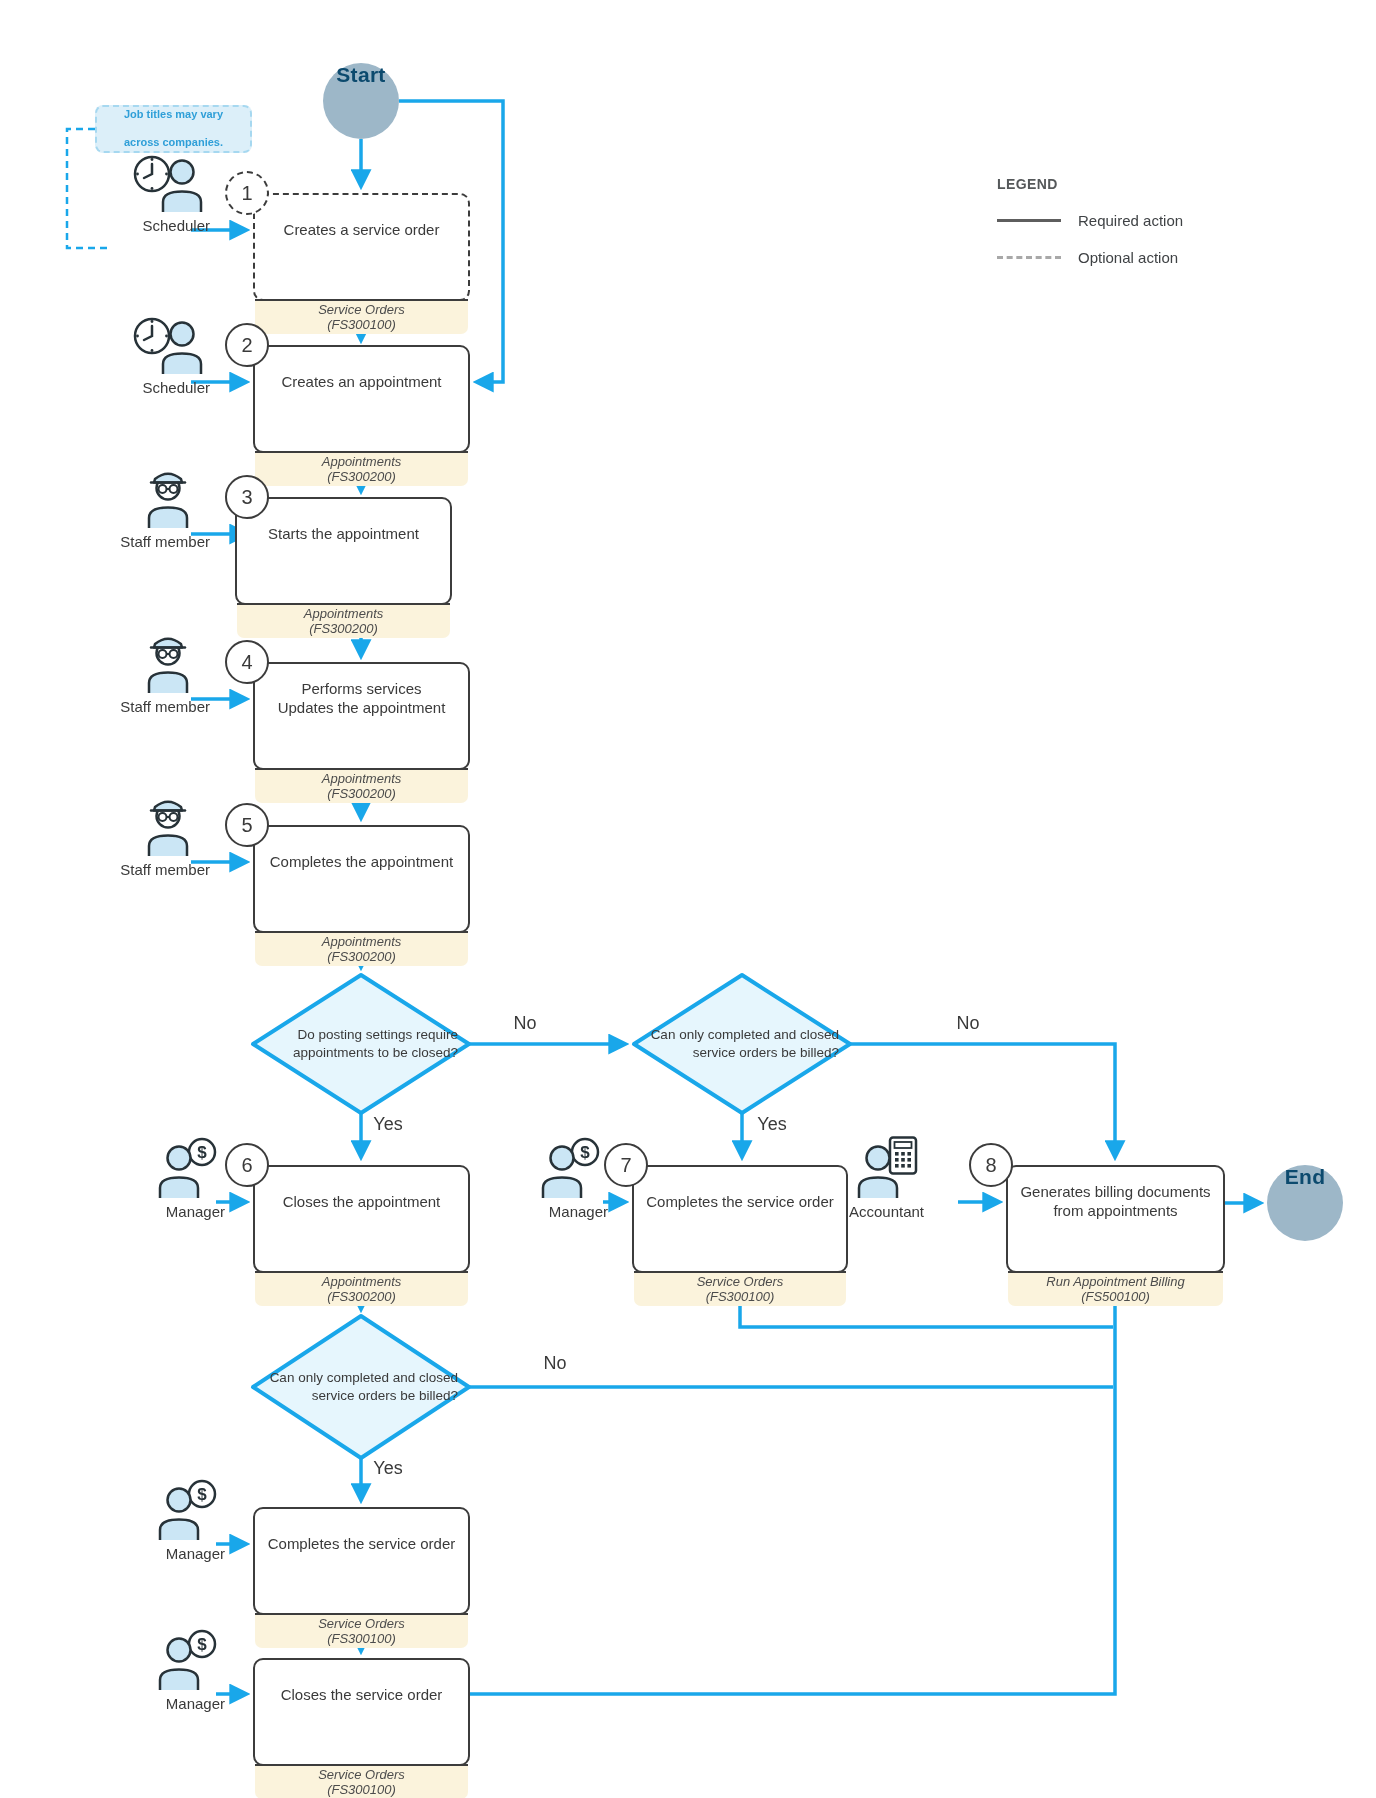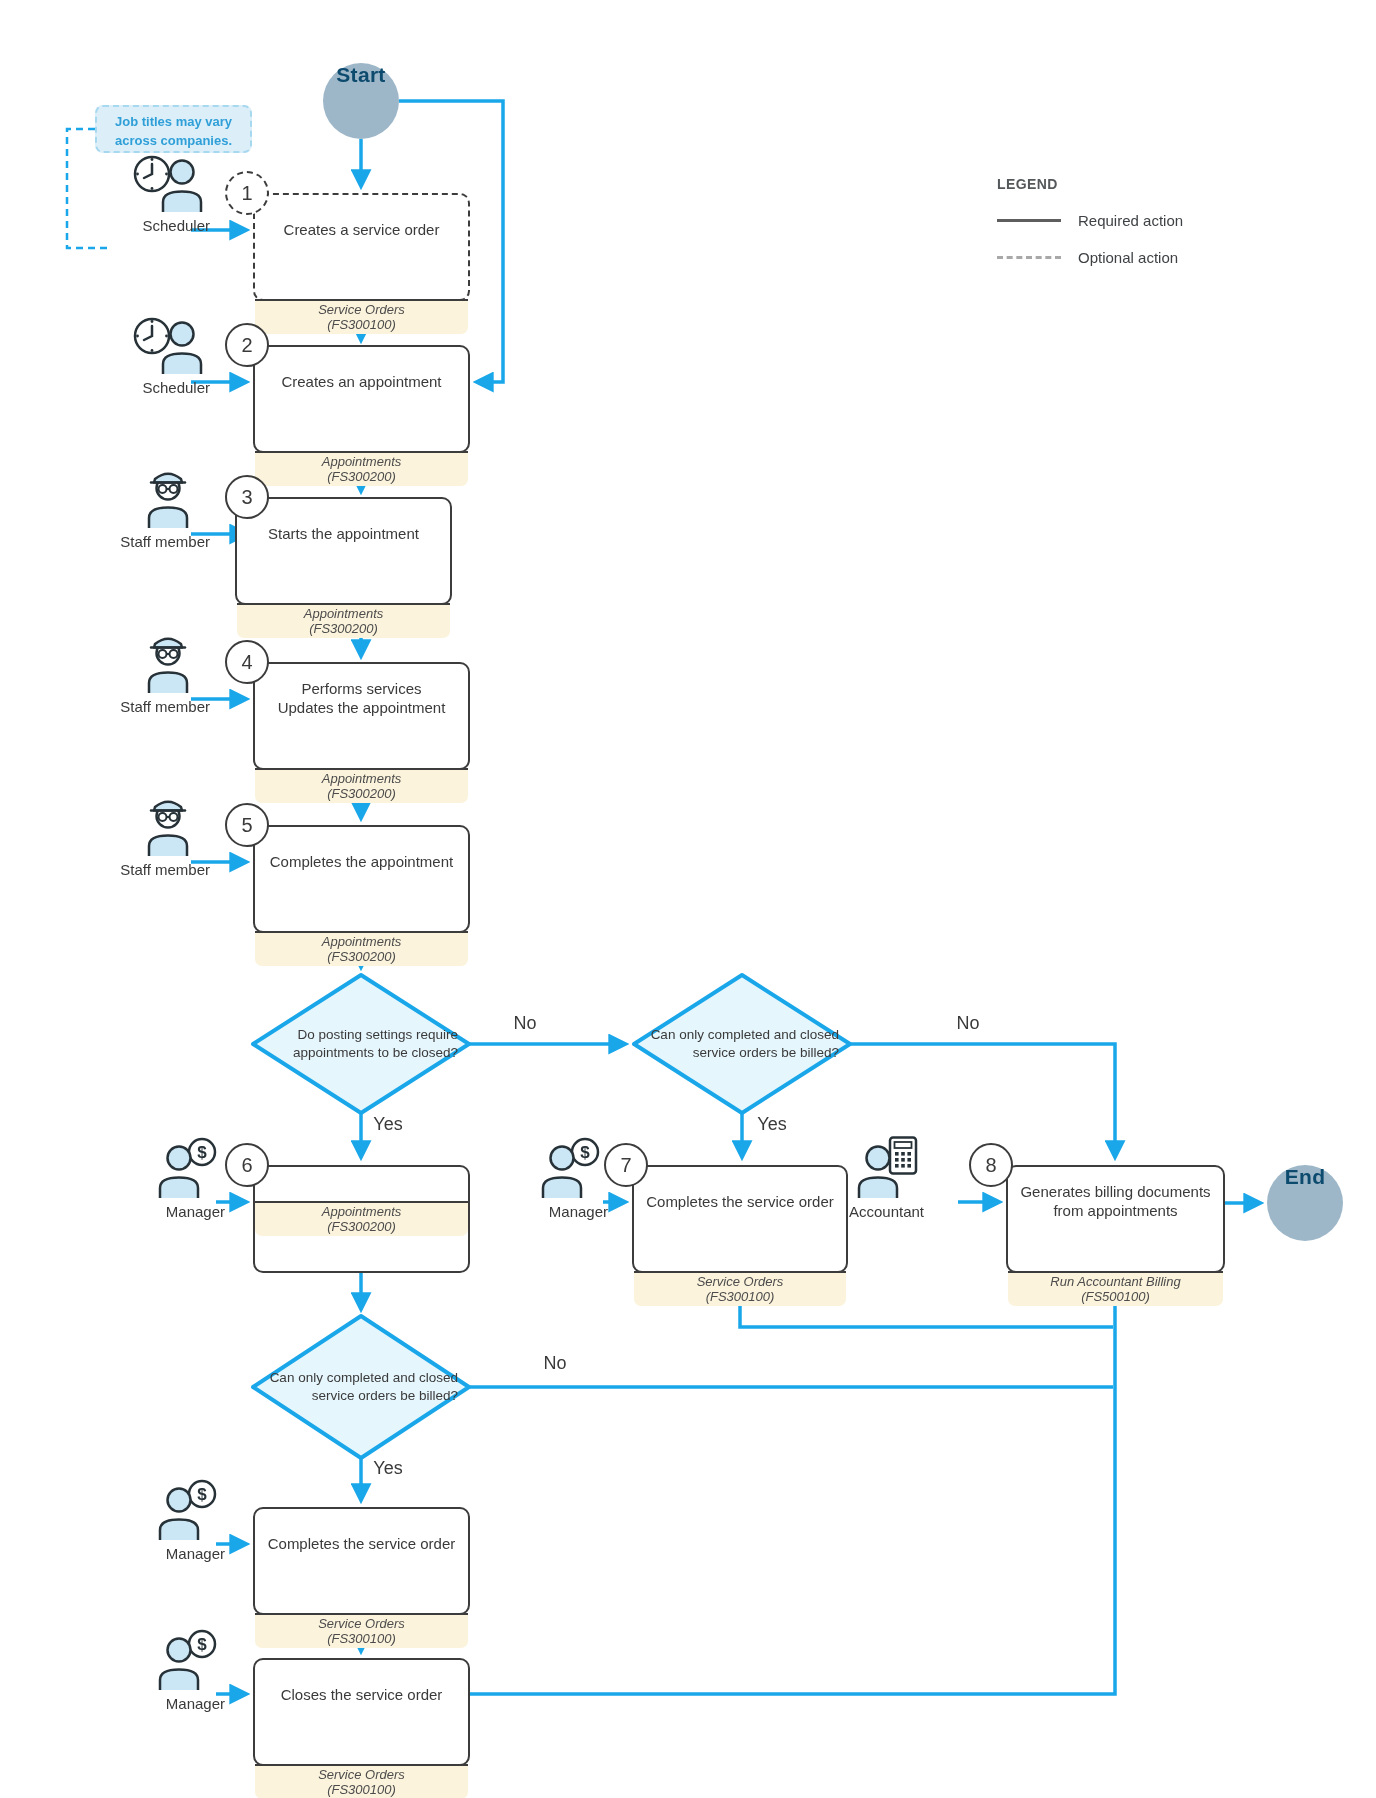--- a/index.html
+++ b/index.html
@@ -35,21 +35,21 @@
 
   .dlabel{position:absolute;z-index:2;width:194px;height:84px;display:flex;align-items:center;justify-content:center;
     text-align:right;font-size:13.5px;line-height:1.3;color:var(--text);}
   .branch{position:absolute;z-index:2;font-size:18px;color:var(--text);width:60px;text-align:center;}
 
   .actor{position:absolute;z-index:2;width:120px;text-align:right;}
   .actor-label{margin-top:2px;font-size:15px;color:var(--text);line-height:1.1;}
 
   .note{position:absolute;z-index:2;left:95px;top:105px;width:157px;height:48px;background:var(--note-bg);
     border:2px dashed var(--note-border);border-radius:8px;box-sizing:border-box;display:flex;flex-direction:column;
-    align-items:center;justify-content:flex-end;font-size:13px;font-weight:bold;color:var(--note-text);line-height:1.45;}
+    align-items:center;justify-content:space-between;font-size:11px;font-weight:bold;color:var(--note-text);line-height:1.45;}
 
   .legend{position:absolute;z-index:2;left:997px;top:176px;width:260px;}
   .legend-title{font-size:14px;font-weight:bold;color:#55585A;letter-spacing:.4px;margin-bottom:20px;}
   .legend-row{display:flex;align-items:center;margin-bottom:20px;}
   .legend-line{width:64px;border-top:3px solid var(--legend-required);margin-right:17px;}
   .legend-line.opt{border-top-style:dashed;border-top-color:var(--legend-optional);}
   .legend-label{font-size:15px;color:var(--legend-text);}
 </style>
 </head>
 <body>
@@ -156,36 +156,37 @@
       </div>
   </div>
   <div class="task" style="left:253px;top:825px;">
     <div class="task-label">Completes the appointment</div>
     <div class="task-footer">
         <span>Appointments</span>
         <span>(FS300200)</span>
       </div>
   </div>
   <div class="task" style="left:253px;top:1165px;">
+    <div class="task-label">Closes the appointment</div>
     <div class="task-footer">
         <span>Appointments</span>
         <span>(FS300200)</span>
       </div>
   </div>
   <div class="task" style="left:632px;top:1165px;width:216px;">
     <div class="task-label">Completes the service order</div>
     <div class="task-footer">
         <span>Service Orders</span>
         <span>(FS300100)</span>
       </div>
   </div>
   <div class="task" style="left:1006px;top:1165px;width:219px;">
     <div class="task-label">Generates billing documents from appointments</div>
     <div class="task-footer">
-        <span>Run Accountant Billing</span>
+        <span>Run Appointment Billing</span>
         <span>(FS500100)</span>
       </div>
   </div>
   <div class="task" style="left:253px;top:1507px;">
     <div class="task-label">Completes the service order</div>
     <div class="task-footer">
         <span>Service Orders</span>
         <span>(FS300100)</span>
       </div>
   </div>

